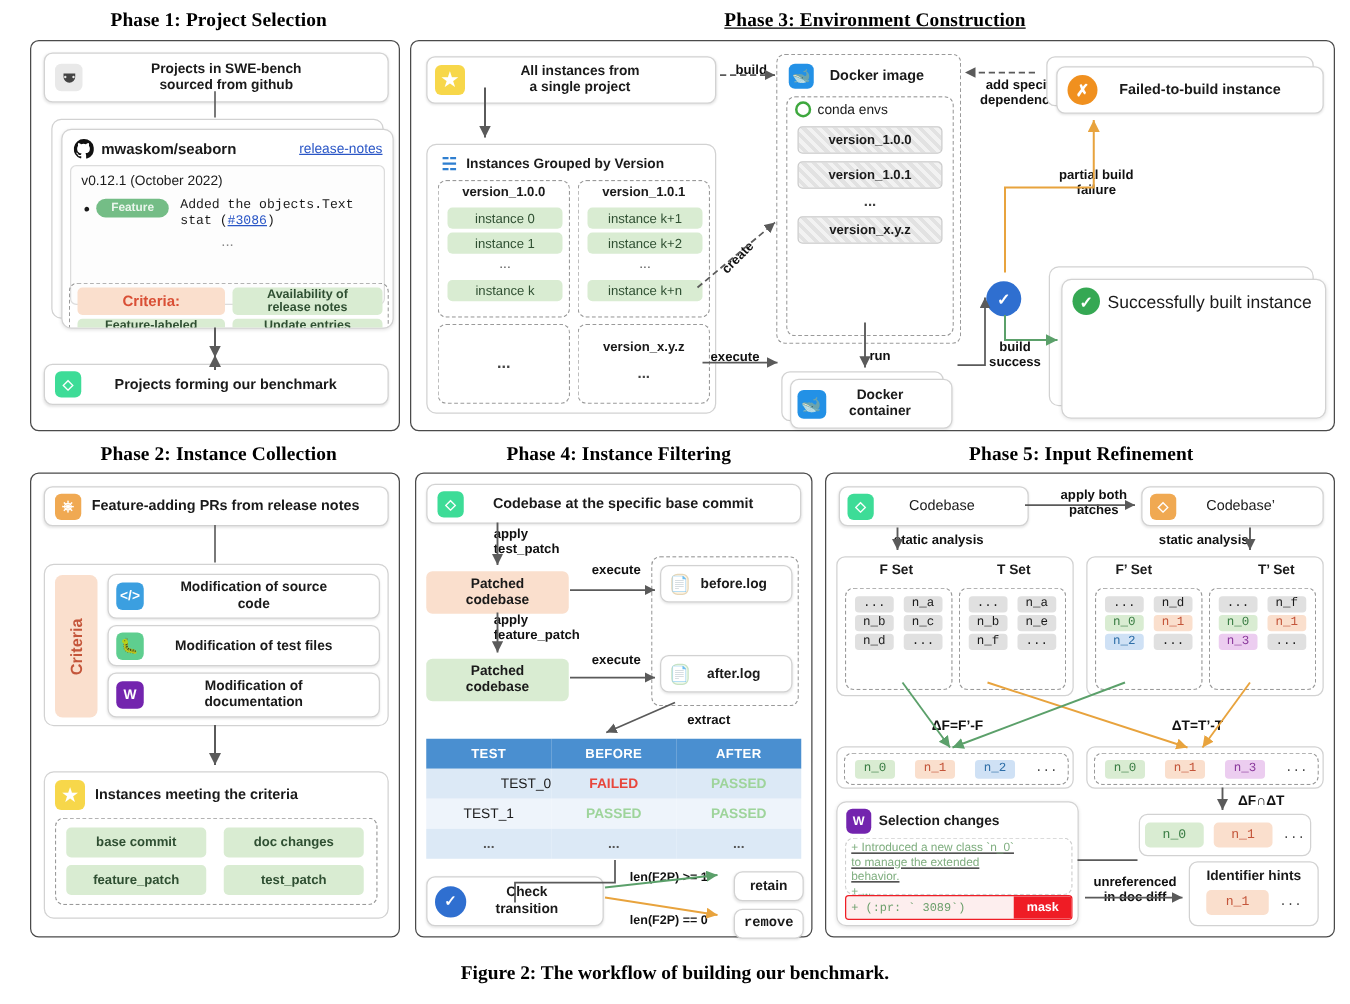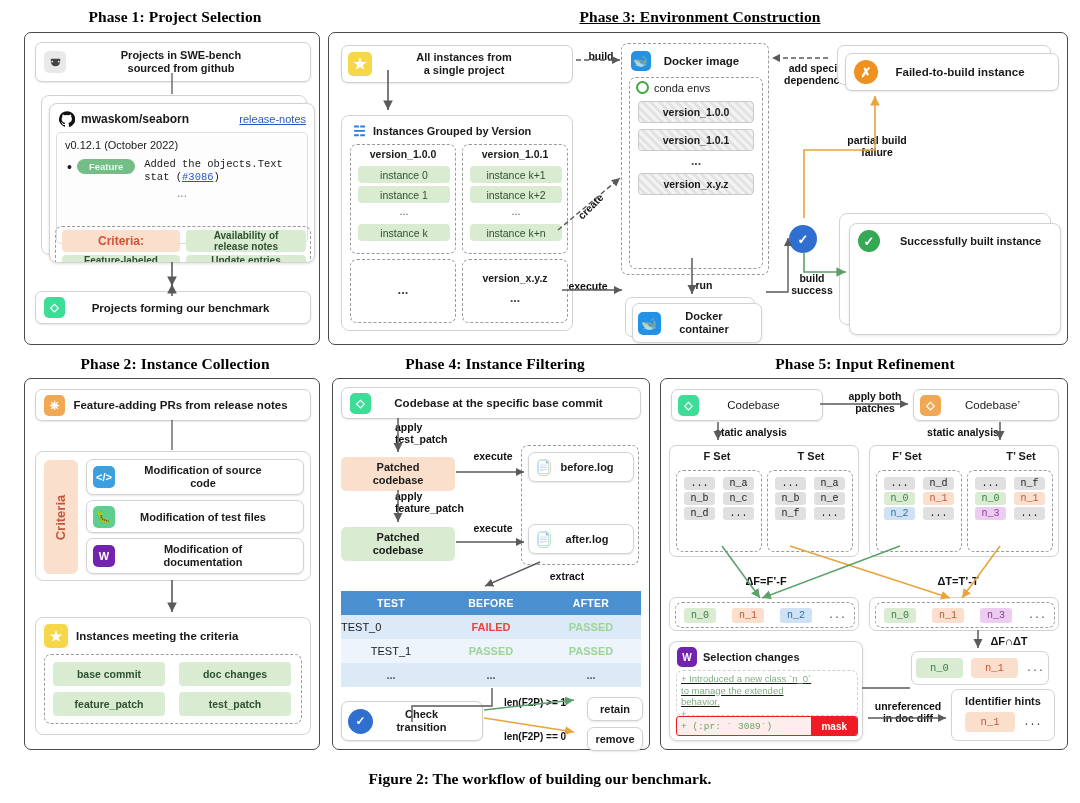--- a/index.html
+++ b/index.html
@@ -227,21 +227,21 @@
 
   <div class="lbl" style="left:454px;top:240px;width:58px;white-space:pre-line;">build
 success</div>
 
   <div style="position:absolute;left:460px;top:192px;width:28px;height:28px;border-radius:50%;background:#2f6fd0;color:#fff;display:flex;align-items:center;justify-content:center;font-size:13px;font-weight:bold;">✓</div>
 
   <div style="position:absolute;left:510px;top:180px;width:212px;height:112px;border:1px solid #d2d2d2;border-radius:8px;background:#fff;"></div>
   <div style="position:absolute;left:520px;top:190px;width:212px;height:112px;border:1px solid #d2d2d2;border-radius:8px;background:#fff;box-shadow:0 1px 3px rgba(0,0,0,.10);">
     <div style="display:flex;align-items:center;padding:6px 0 0 8px;">
       <span class="ic" style="width:22px;height:22px;border-radius:50%;background:#35a853;color:#fff;font-size:13px;">✓</span>
-      <span style="font-weight:bold;font-size:11px;margin-left:20px;">Successfully built instance</span>
+      <span style="font-weight:normal;font-size:14px;margin-left:6px;">Successfully built instance</span>
     </div>
   </div>
 </div>
 
 <div class="phase-title" style="position:absolute;left:330px;top:355px;width:330px;">Phase 4: Instance Filtering</div>
 
 <div class="panel" style="left:332px;top:378px;width:318px;height:372px;">
 
   <div class="card" style="position:absolute;left:8px;top:8px;width:300px;height:32px;justify-content:flex-start;padding-left:8px;">
     <span class="ic" style="width:21px;height:21px;background:#3ddc97;color:#fff;font-size:11px;">◇</span>
@@ -279,21 +279,21 @@
   <table style="position:absolute;left:8px;top:212px;width:300px;border-collapse:collapse;font-size:11px;table-layout:fixed;">
     <thead>
       <tr style="background:#4a8fd0;color:#fff;">
         <th style="padding:6px 0;font-size:10.5px;letter-spacing:.3px;">TEST</th>
         <th style="padding:6px 0;font-size:10.5px;letter-spacing:.3px;">BEFORE</th>
         <th style="padding:6px 0;font-size:10.5px;letter-spacing:.3px;">AFTER</th>
       </tr>
     </thead>
     <tbody>
       <tr style="background:#dce9f6;">
-        <td style="padding:6px 0;text-align:left;">TEST_0</td>
+        <td style="padding:6px 0;text-align:right;">TEST_0</td>
         <td style="padding:6px 0;text-align:center;color:#e8463c;font-weight:bold;">FAILED</td>
         <td style="padding:6px 0;text-align:center;color:#9ed49b;font-weight:bold;">PASSED</td>
       </tr>
       <tr style="background:#eef4fb;">
         <td style="padding:6px 0;text-align:center;">TEST_1</td>
         <td style="padding:6px 0;text-align:center;color:#9ed49b;font-weight:bold;">PASSED</td>
         <td style="padding:6px 0;text-align:center;color:#9ed49b;font-weight:bold;">PASSED</td>
       </tr>
       <tr style="background:#dce9f6;">
         <td style="padding:6px 0;text-align:center;color:#555;font-weight:bold;">...</td>
@@ -306,21 +306,21 @@
   <div class="card" style="position:absolute;left:8px;top:322px;width:142px;height:40px;justify-content:flex-start;padding-left:6px;">
     <span style="width:25px;height:25px;border-radius:50%;background:#2f6fd0;color:#fff;display:flex;align-items:center;justify-content:center;font-size:12px;font-weight:bold;flex:none;">✓</span>
     <span style="flex:1;white-space:pre-line;font-size:11px;line-height:1.15;margin-left:-12px;">Check
 transition</span>
   </div>
 
   <div class="lbl" style="left:152px;top:318px;width:100px;font-size:10px;">len(F2P) &gt;= 1</div>
   <div class="lbl" style="left:152px;top:352px;width:100px;font-size:10px;">len(F2P) == 0</div>
 
   <div class="card" style="position:absolute;left:254px;top:318px;width:56px;height:24px;font-size:11px;">retain</div>
-  <div class="card" style="position:absolute;left:254px;top:348px;width:56px;height:24px;font-size:11px;">remove</div>
+  <div class="card" style="position:absolute;left:254px;top:348px;width:56px;height:24px;font-size:11px;font-family:Liberation Mono, monospace;">remove</div>
 </div>
 
 <div class="phase-title" style="position:absolute;left:660px;top:355px;width:410px;">Phase 5: Input Refinement</div>
 
 <div class="panel" style="left:660px;top:378px;width:408px;height:372px;">
 
   <div class="card" style="position:absolute;left:10px;top:10px;width:152px;height:32px;justify-content:flex-start;padding-left:6px;">
     <span class="ic" style="width:21px;height:21px;background:#3ddc97;color:#fff;font-size:11px;">◇</span>
     <span style="flex:1;font-size:11.5px;margin-left:-14px;font-weight:normal;">Codebase</span>
   </div>

